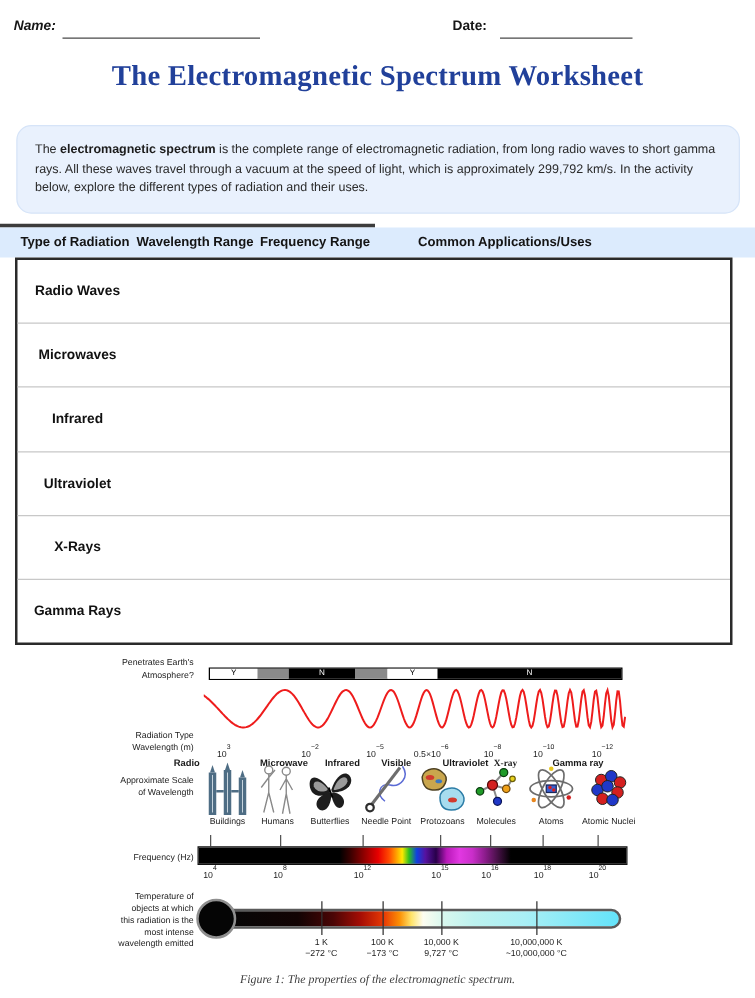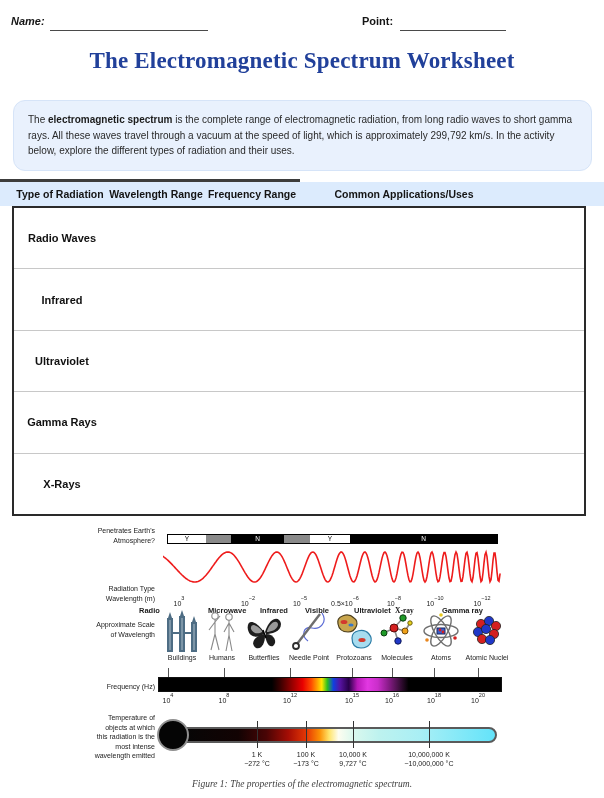--- a/index.html
+++ b/index.html
@@ -75,21 +75,21 @@
           font-family:"Liberation Serif",serif;font-style:italic;font-size:9.5px;color:#3d3d3d;}
 </style>
 </head>
 <body>
 
 <div class="page">
 
   <div>
     <span class="lbl" style="left:11px;top:15px;font-style:italic;">Name:</span>
     <span class="write-line" style="left:50px;top:29px;width:158px;"></span>
-    <span class="lbl" style="left:362px;top:15px;">Point:</span>
+    <span class="lbl" style="left:362px;top:15px;">Date:</span>
     <span class="write-line" style="left:400px;top:29px;width:106px;"></span>
   </div>
 
   <div class="title">The Electromagnetic Spectrum Worksheet</div>
 
   <div class="intro">
     <span>The </span><b>electromagnetic spectrum</b><span> is the complete range of electromagnetic radiation, from long radio waves to short gamma rays. All these waves travel through a vacuum at the speed of light, which is approximately 299,792 km/s. In the activity below, explore the different types of radiation and their uses.</span>
   </div>
 
   <div class="thead-line"></div>
@@ -97,30 +97,33 @@
     <div class="hc hc1">Type of Radiation</div>
     <div class="hc hc2">Wavelength Range</div>
     <div class="hc hc4">Common Applications/Uses</div>
     <div class="hc hc3">Frequency Range</div>
   </div>
   <div class="tbody">
     <div class="trow">
         <div class="rlabel">Radio Waves</div>
       </div>
     <div class="trow">
+        <div class="rlabel">Microwaves</div>
+      </div>
+    <div class="trow">
         <div class="rlabel">Infrared</div>
       </div>
     <div class="trow">
         <div class="rlabel">Ultraviolet</div>
       </div>
     <div class="trow">
+        <div class="rlabel">X-Rays</div>
+      </div>
+    <div class="trow">
         <div class="rlabel">Gamma Rays</div>
-      </div>
-    <div class="trow">
-        <div class="rlabel">X-Rays</div>
       </div>
   </div>
 
   <div class="diagram">
 
     <div class="side" style="top:6px;">
       <div>Penetrates Earth's</div>
       <div>Atmosphere?</div>
     </div>
     <div class="side" style="top:64px;">

